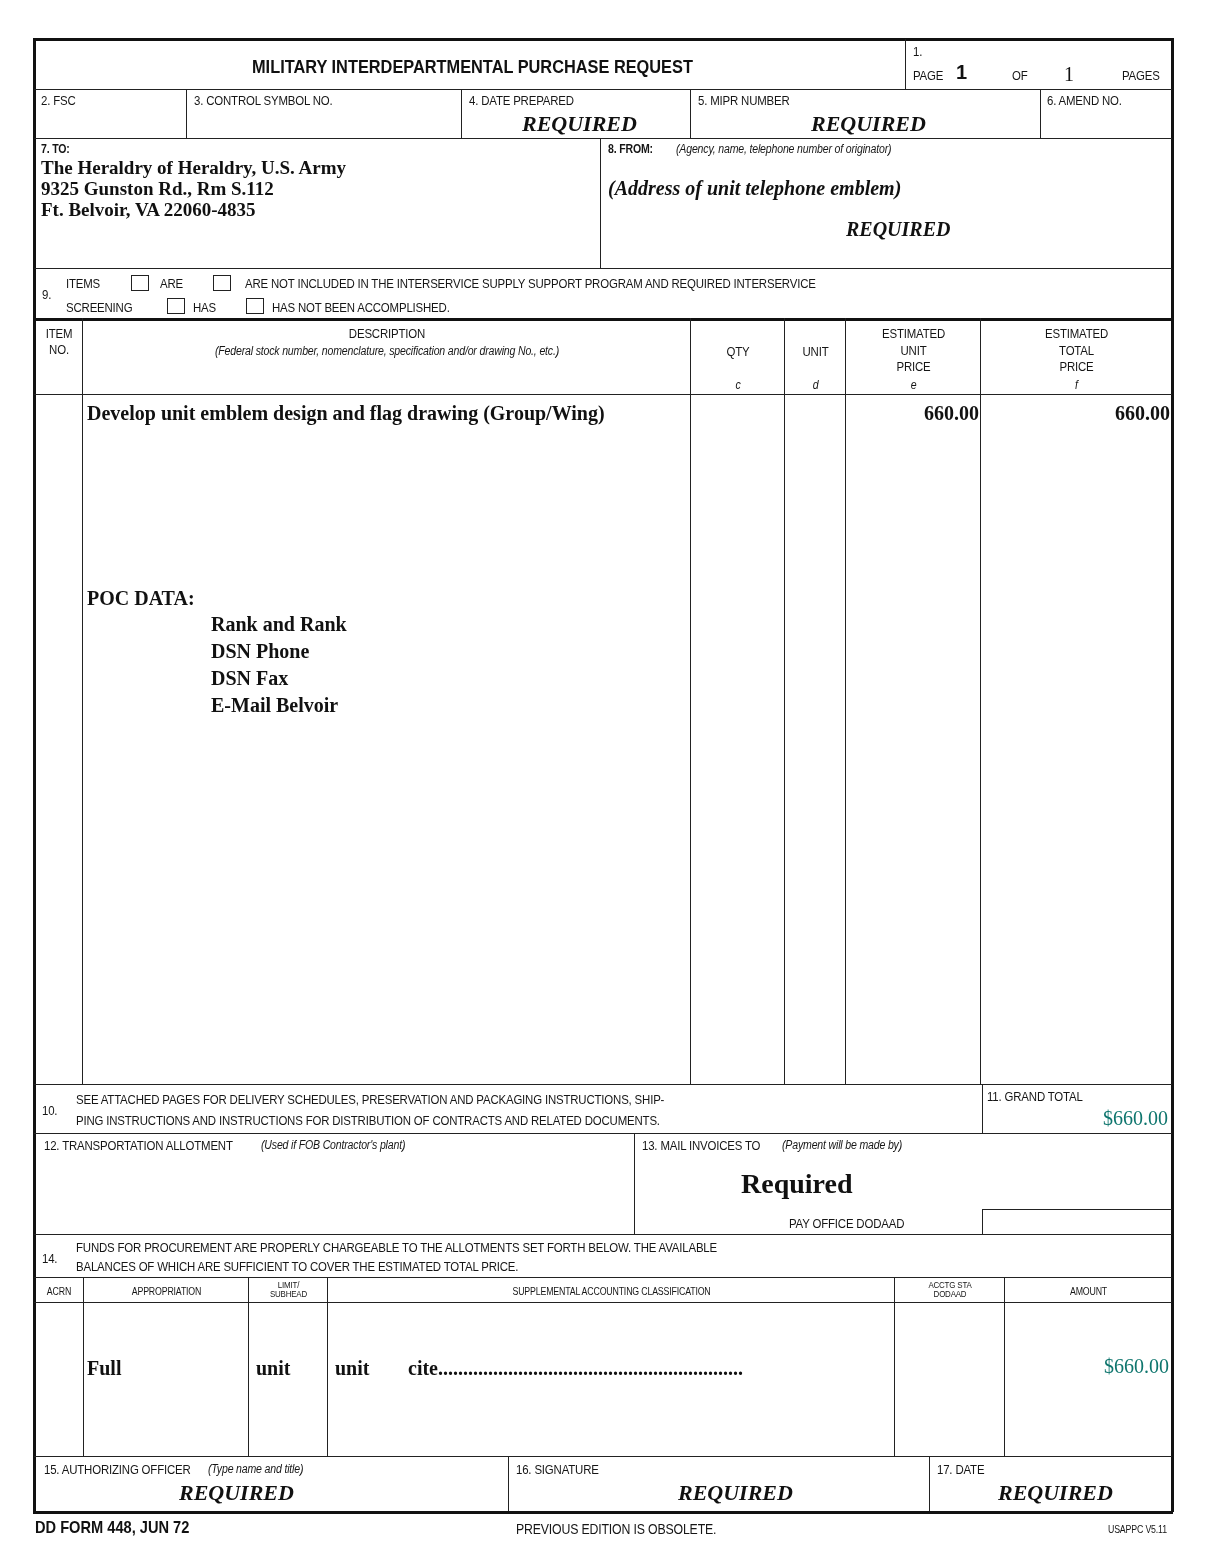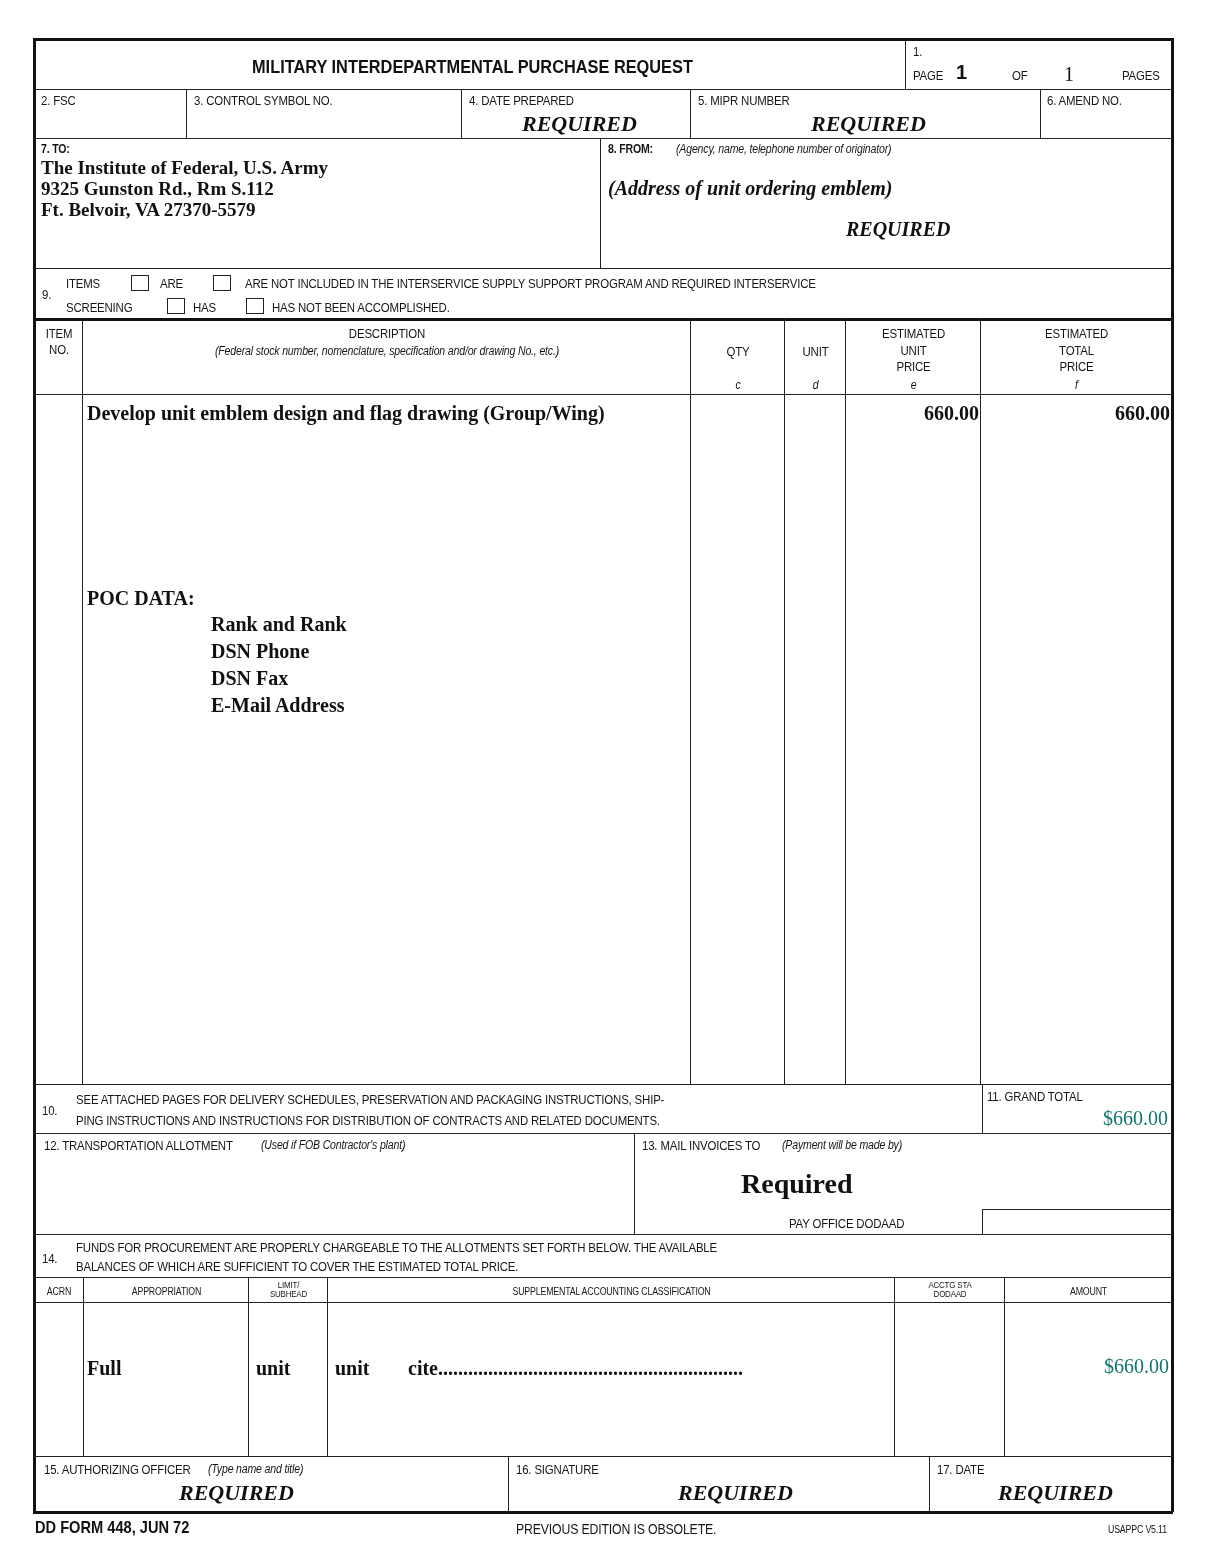--- a/index.html
+++ b/index.html
@@ -96,29 +96,29 @@
     <div class="lbl" style="left:698px; top:93px;">5. MIPR NUMBER</div>
     <div class="req" style="left:811px; top:111px;">REQUIRED</div>
   </div>
   <div>
     <div class="lbl" style="left:1047px; top:93px;">6. AMEND NO.</div>
   </div>
 </div>
 
 <div>
   <div class="lbl" style="left:41px; top:142px; font-weight:bold; font-size:12px;">7. TO:</div>
-  <div class="serif" style="left:41px; top:157px; font-size:19px; line-height:21px;">The Institute of Federal, U.S. Army</div>
+  <div class="serif" style="left:41px; top:157px; font-size:19px; line-height:21px;">The Heraldry of Heraldry, U.S. Army</div>
   <div class="serif" style="left:41px; top:178px; font-size:19px; line-height:21px;">9325 Gunston Rd., Rm S.112</div>
-  <div class="serif" style="left:41px; top:199px; font-size:19px; line-height:21px;">Ft. Belvoir, VA  27370-5579</div>
+  <div class="serif" style="left:41px; top:199px; font-size:19px; line-height:21px;">Ft. Belvoir, VA  22060-4835</div>
 </div>
 
 <div>
   <div class="lbl" style="left:608px; top:142px; font-weight:bold; font-size:12px;">8.  FROM:</div>
   <div class="lbl" style="left:676px; top:142px; font-size:12px; font-style:italic;">(Agency, name, telephone number of originator)</div>
-  <div class="req" style="left:608px; top:177px; font-size:20px;">(Address of unit ordering emblem)</div>
+  <div class="req" style="left:608px; top:177px; font-size:20px;">(Address of unit telephone emblem)</div>
   <div class="req" style="left:846px; top:218px; font-size:20px;">REQUIRED</div>
 </div>
 
 <div>
   <div class="lbl" style="left:42px; top:287px;">9.</div>
   <div class="lbl" style="left:66px; top:276px;">ITEMS</div>
   <div class="chk" style="left:131px; top:275px;"></div>
   <div class="lbl" style="left:160px; top:276px;">ARE</div>
   <div class="chk" style="left:213px; top:275px;"></div>
   <div class="lbl" style="left:245px; top:276px;">ARE NOT INCLUDED IN THE INTERSERVICE SUPPLY SUPPORT PROGRAM AND REQUIRED INTERSERVICE</div>
@@ -159,21 +159,21 @@
     <div class="serif" style="left:87px; top:402px; font-size:20px;">Develop unit emblem design and flag drawing (Group/Wing)</div>
     <div class="serif" style="left:847px; top:402px; width:132px; text-align:right; font-size:20px;">660.00</div>
     <div class="serif" style="left:982px; top:402px; width:188px; text-align:right; font-size:20px;">660.00</div>
   </div>
 
   <div>
     <div class="serif" style="left:87px; top:587px; font-size:20px;">POC DATA:</div>
     <div class="serif" style="left:211px; top:613px; font-size:20px;">Rank and Rank</div>
     <div class="serif" style="left:211px; top:640px; font-size:20px;">DSN Phone</div>
     <div class="serif" style="left:211px; top:667px; font-size:20px;">DSN Fax</div>
-    <div class="serif" style="left:211px; top:694px; font-size:20px;">E-Mail Address</div>
+    <div class="serif" style="left:211px; top:694px; font-size:20px;">E-Mail Belvoir</div>
   </div>
 </div>
 
 <div>
   <div class="lbl" style="left:42px; top:1103px;">10.</div>
   <div class="lbl" style="left:76px; top:1092px;">SEE ATTACHED PAGES FOR DELIVERY SCHEDULES, PRESERVATION AND PACKAGING INSTRUCTIONS, SHIP-</div>
   <div class="lbl" style="left:76px; top:1113px;">PING INSTRUCTIONS AND INSTRUCTIONS FOR DISTRIBUTION OF CONTRACTS AND RELATED DOCUMENTS.</div>
 </div>
 <div>
   <div class="lbl" style="left:987px; top:1089px;">11. GRAND TOTAL</div>

